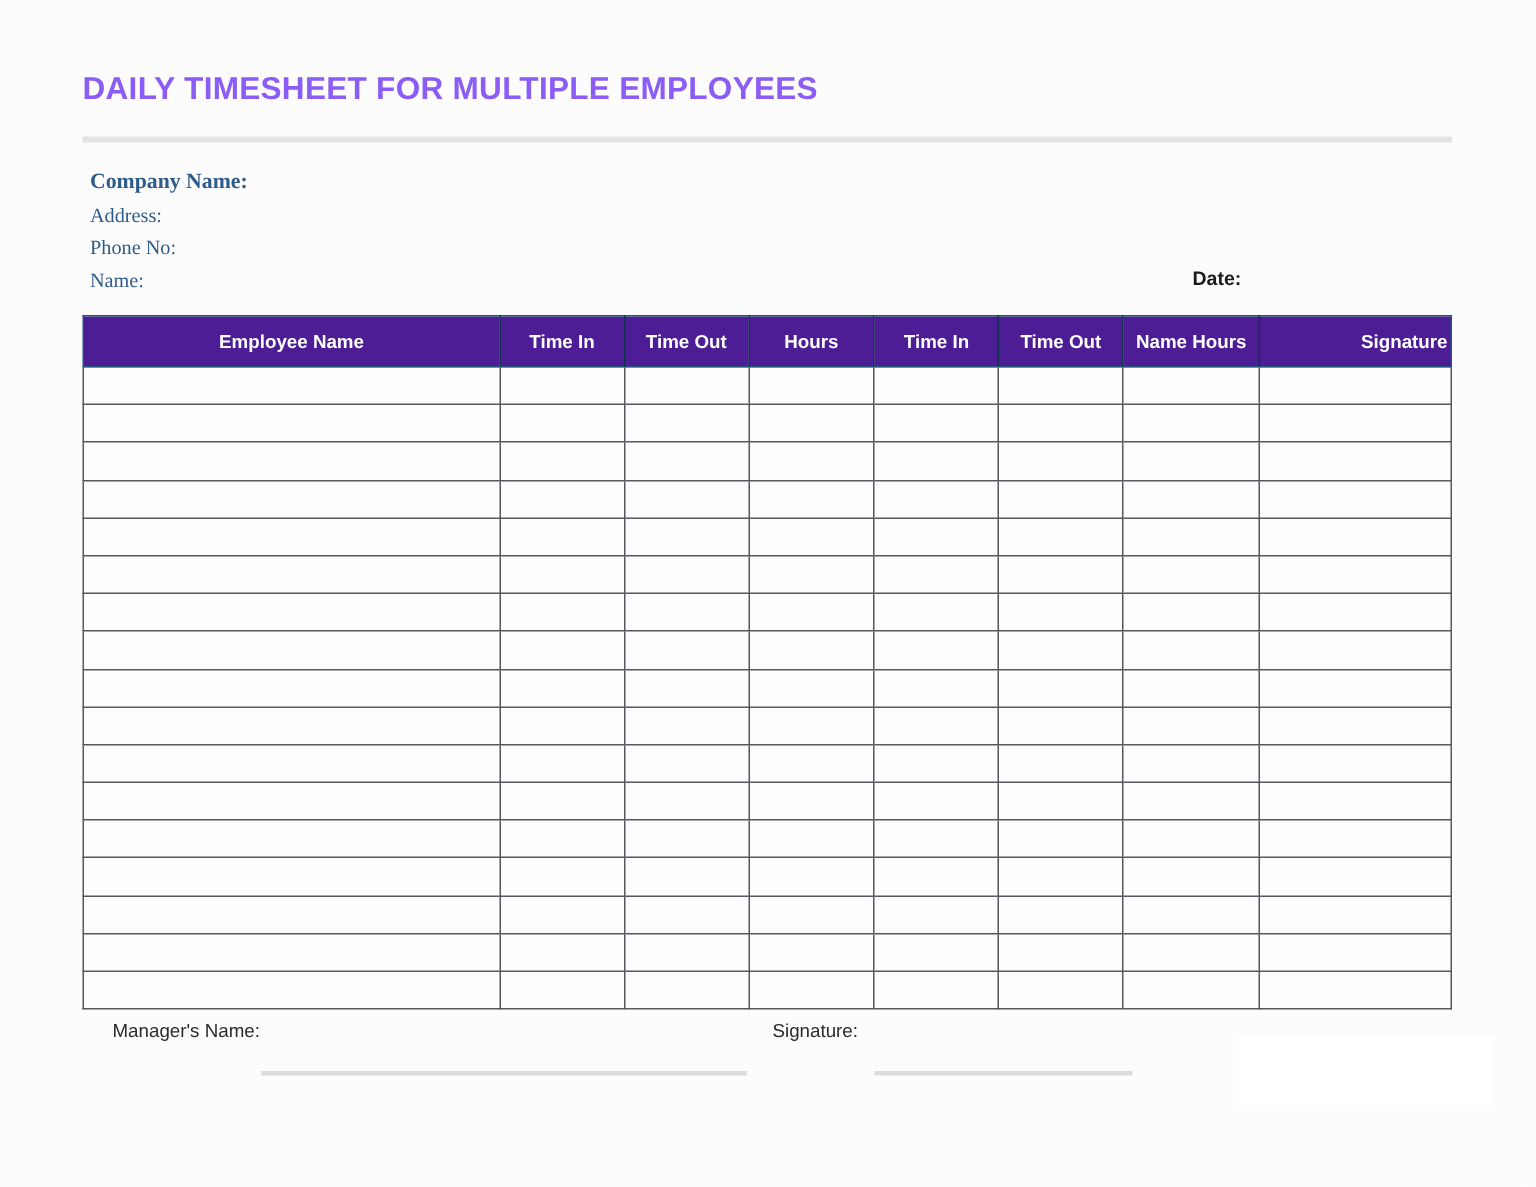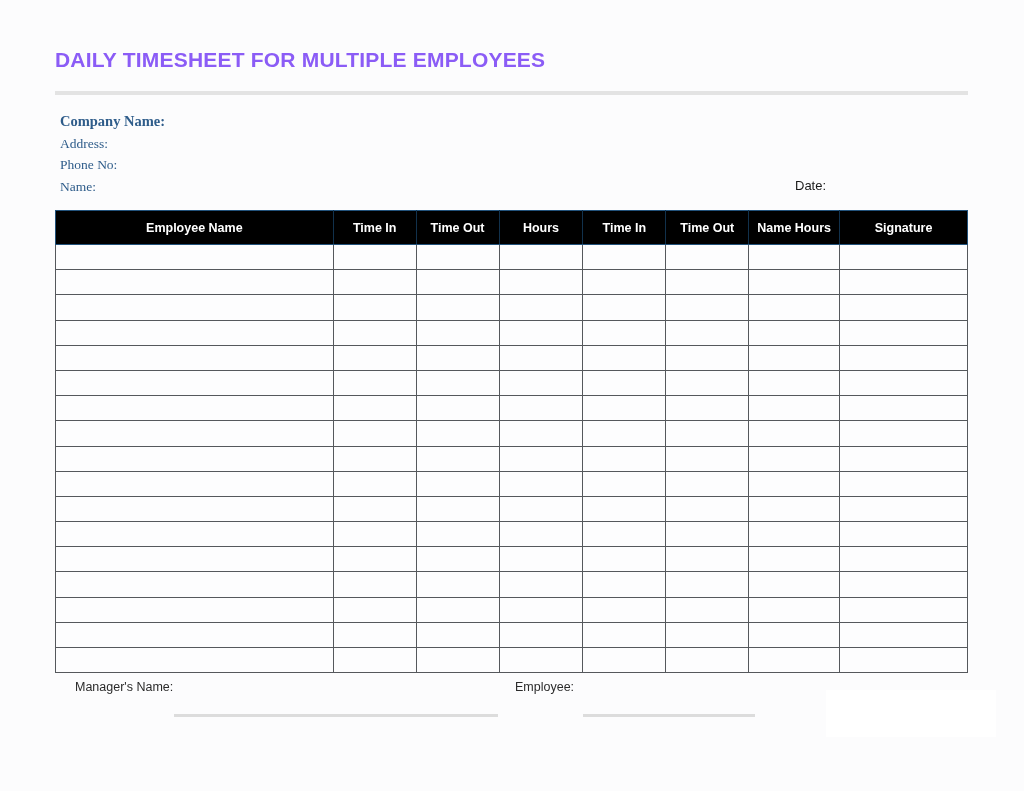--- a/index.html
+++ b/index.html
@@ -63,46 +63,47 @@
   }
   .company-block .line.strong {
     font-weight: bold;
     font-size: 14.5px;
   }
   .date-label {
     position: absolute;
     left: 795px;
     top: 178px;
     font-size: 13px;
-    font-weight: normal;
+    font-weight: bold;
     color: #1a1a1a;
     white-space: nowrap;
   }
   table.timesheet {
     position: absolute;
     left: 55px;
     top: 210px;
     width: 913px;
     border-collapse: collapse;
     table-layout: fixed;
   }
   table.timesheet th {
-    background: #000000;
+    background: #4c1d95;
     color: #ffffff;
     font-size: 12.5px;
     font-weight: bold;
     height: 33px;
     padding: 0 2px;
     text-align: center;
     border: 1px solid #22527b;
     border-right-color: #11314c;
     white-space: nowrap;
   }
   table.timesheet th:last-child {
     border-right-color: #22527b;
+    text-align: right;
   }
   table.timesheet td {
     height: 24.2px;
     border: 1px solid #55585c;
     background: #fdfdfe;
     padding: 0;
   }
   .footer-label {
     position: absolute;
     font-size: 12.5px;
@@ -346,16 +347,16 @@
           <td></td>
           <td></td>
           <td></td>
         </tr>
       </tbody>
   </table>
 
   <div class="footer-label manager">Manager's Name:</div>
   <div class="footer-rule manager"></div>
 
-  <div class="footer-label signature">Employee:</div>
+  <div class="footer-label signature">Signature:</div>
   <div class="footer-rule signature"></div>
 
 </div>
 
 </body></html>

